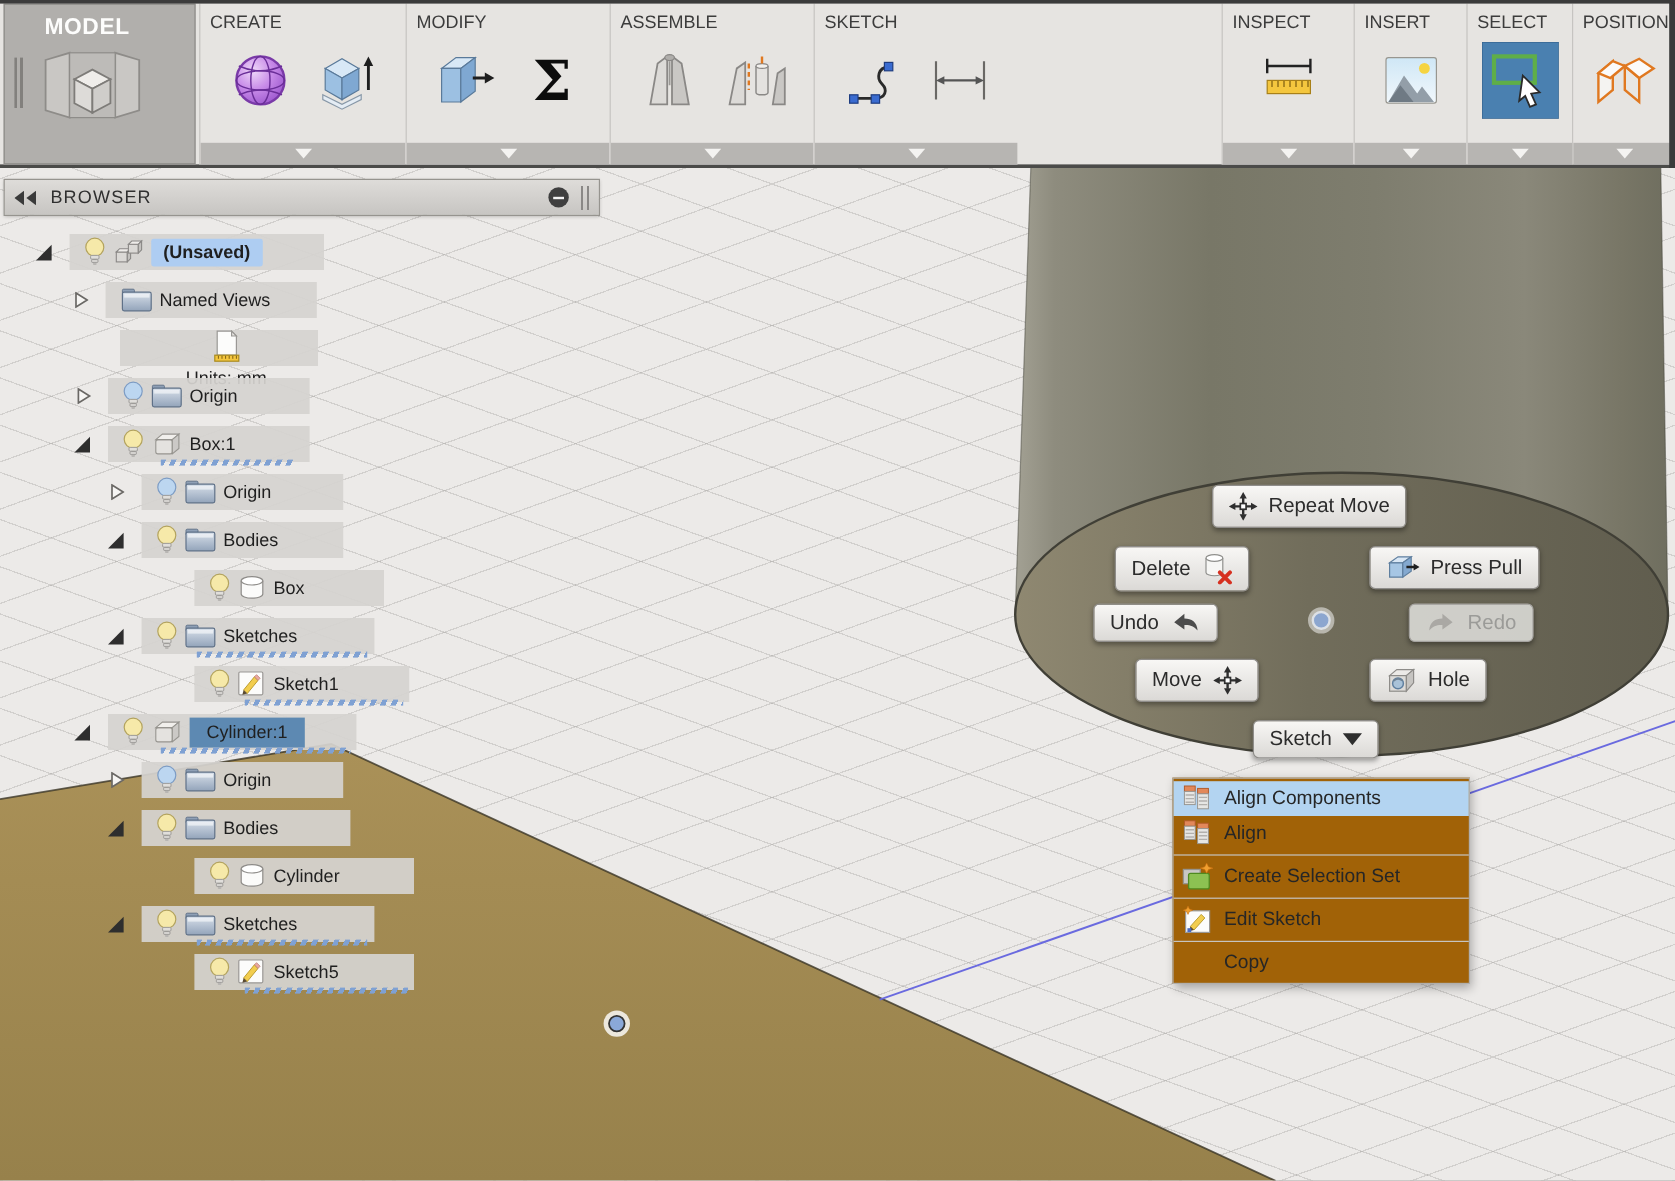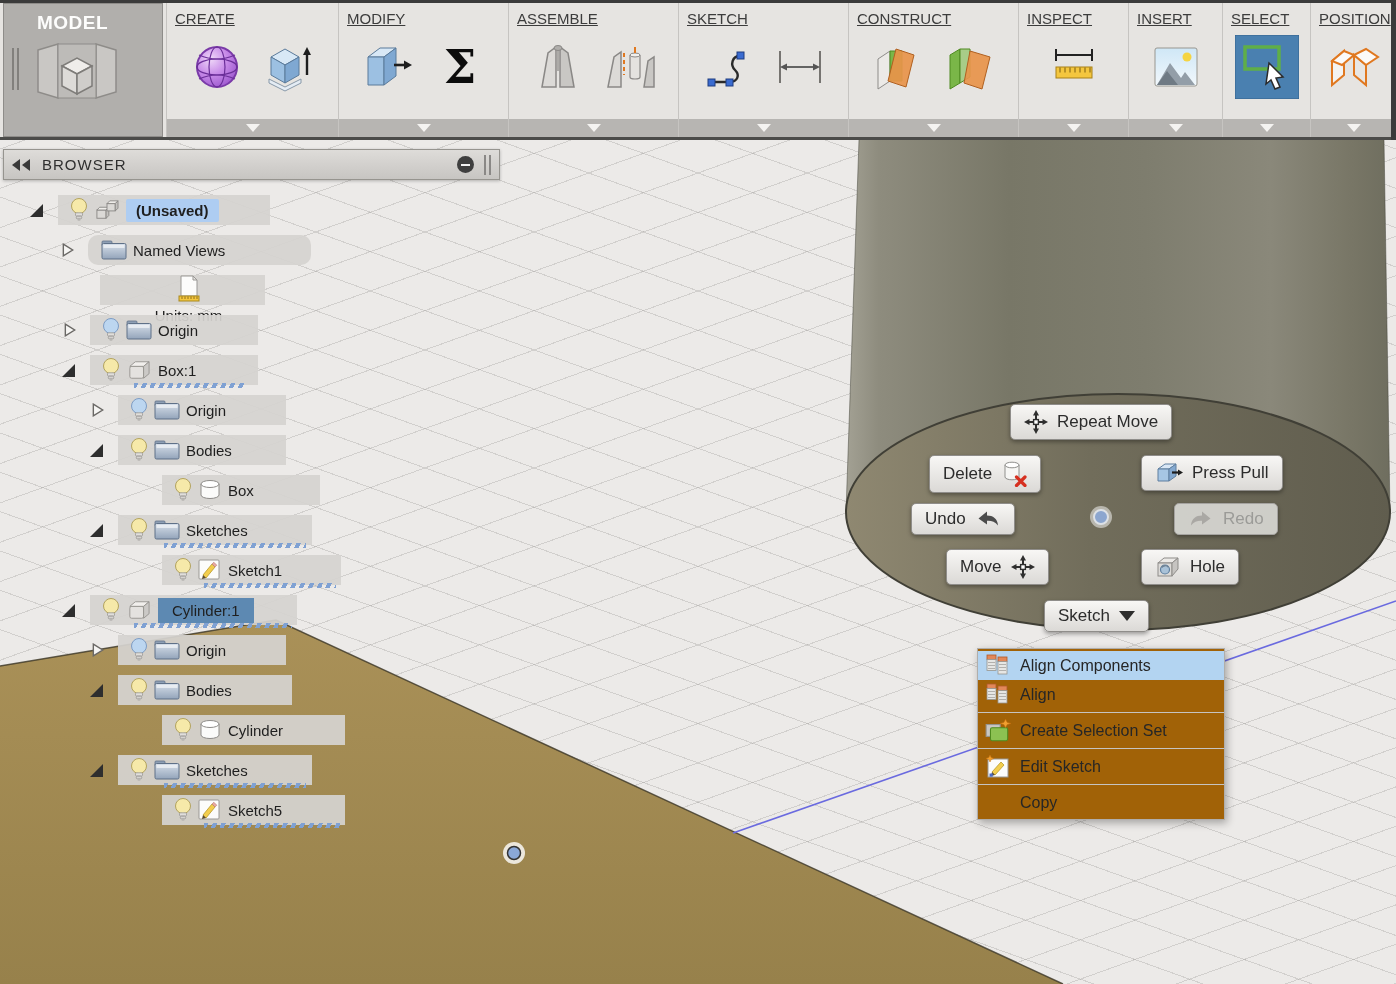--- a/index.html
+++ b/index.html
@@ -20,21 +20,21 @@
   .toolbar{position:absolute;left:0;top:0;width:1396px;height:140px;background:#e6e4e1;
            border-bottom:3px solid #4b4b49;z-index:30;}
   .win-edge{position:absolute;right:0;top:0;width:5px;height:140px;background:#3b3b3b;z-index:36;}
   .model-tab{position:absolute;left:3px;top:3px;width:160px;height:134px;background:#b1afac;
              border:1px solid #8e8c89;}
   .model-tab .mlabel{position:absolute;left:33px;top:8px;font-size:19px;font-weight:bold;color:#fdfdfc;letter-spacing:.5px;}
   .model-grip{position:absolute;left:8px;top:44px;width:8px;height:42px;
       background:repeating-linear-gradient(90deg,#82807d 0 2px,transparent 2px 5px);}
   .model-icon{position:absolute;left:30px;top:36px;}
   .section{position:absolute;top:3px;height:134px;border-left:1px solid #c6c4c1;background:#e6e4e1;overflow:hidden;}
-  .section .slabel{position:absolute;left:8px;top:7px;font-size:15px;color:#3c3c3c;text-decoration:underline;}
+  .section .slabel{position:absolute;left:8px;top:7px;font-size:15px;color:#3c3c3c;}
   .section .icons{position:absolute;left:0;top:38px;width:100%;display:flex;justify-content:center;gap:20px;align-items:center;}
   .section .strip{position:absolute;left:0;bottom:0;width:100%;height:18px;background:#b7b5b2;
                   display:flex;align-items:center;justify-content:center;}
   .caret-down-w{width:0;height:0;border-left:7px solid transparent;border-right:7px solid transparent;border-top:8px solid #f4f3f1;}
 
   
   .browser{position:absolute;left:0;top:0;z-index:8;}
   .bheader{position:absolute;left:3px;top:149px;width:497px;height:31px;
       background:linear-gradient(#dedcd9,#c7c5c2);border:1px solid #96948f;
       box-shadow:0 1px 3px rgba(0,0,0,.25);display:flex;align-items:center;padding:0 8px;}
@@ -383,34 +383,20 @@
           </svg>
         <svg width="52" height="52">
             <use href="#t-dim"></use>
           </svg>
       </div>
       <div class="strip">
           <div class="caret-down-w"></div>
         </div>
     </div>
 
-    <div class="section" style="left:848px;width:170px;">
-      <div class="slabel">CONSTRUCT</div>
-      <div class="icons">
-        <svg width="52" height="52">
-            <use href="#t-cplane1"></use>
-          </svg>
-        <svg width="52" height="52">
-            <use href="#t-cplane2"></use>
-          </svg>
-      </div>
-      <div class="strip">
-          <div class="caret-down-w"></div>
-        </div>
-    </div>
 
     <div class="section" style="left:1018px;width:110px;">
       <div class="slabel">INSPECT</div>
       <div class="icons">
         <svg width="52" height="52">
             <use href="#t-measure"></use>
           </svg>
       </div>
       <div class="strip">
           <div class="caret-down-w"></div>
@@ -470,21 +456,21 @@
       <div class="tri-open"></div>
       <svg class="ic18">
           <use href="#s-bulb-y"></use>
         </svg>
       <svg class="ic24">
           <use href="#s-component"></use>
         </svg>
       <span class="lbl hl1">(Unsaved)</span>
     </div>
 
-    <div class="trow" style="left:88px;top:235px;width:223px;border-radius:10px;">
+    <div class="trow" style="left:88px;top:235px;width:176px;">
       <svg style="position:absolute;left:-26px;width:12px;height:14px">
           <use href="#s-tri-closed"></use>
         </svg>
       <svg class="ic24">
           <use href="#s-folder"></use>
         </svg>
       <span class="lbl">Named Views</span>
     </div>
 
     <div class="trow" style="left:100px;top:275px;width:165px;flex-direction:column;">

